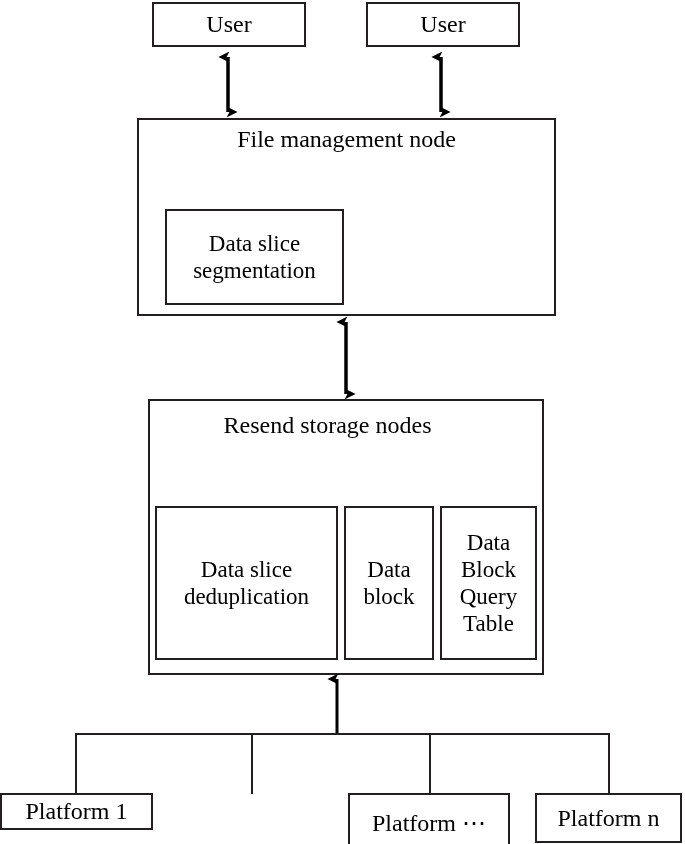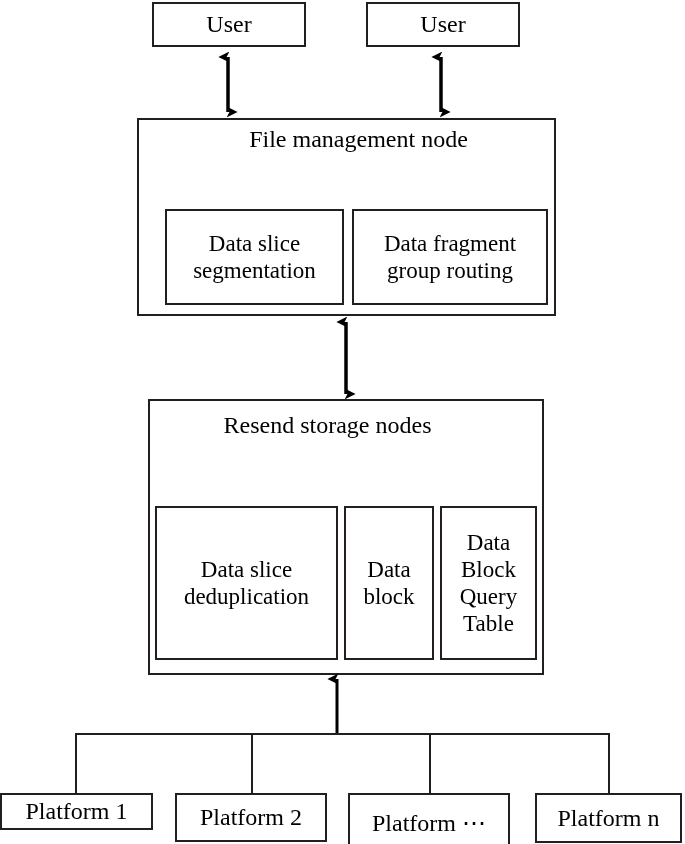--- a/index.html
+++ b/index.html
@@ -69,32 +69,28 @@
   <div class="box" style="left:152px; top:2px; width:154px; height:45px; font-size:24px;">
     <span class="box-label">User</span>
   </div>
 
   <div class="box" style="left:366px; top:2px; width:154px; height:45px; font-size:24px;">
     <span class="box-label">User</span>
   </div>
 
   <div class="box outer-box" style="left:137px; top:118px; width:419px; height:198px;">
   </div>
-  <div class="node-title" style="top:126px; left:137px; width:419px; font-size:24px;padding-left:12px;">File management node</div>
+  <div class="node-title" style="top:126px; left:137px; width:419px; font-size:24px;">File management node</div>
 
 
   <div class="box" style="left:165px; top:209px; width:179px; height:96px; font-size:23px;">
     <span class="box-label">Data slice
 segmentation</span>
   </div>
 
-  <div class="box" style="left:352px; top:209px; width:196px; height:96px; font-size:23px;">
-    <span class="box-label">Data fragment
-group routing</span>
-  </div>
 
   <div class="box outer-box" style="left:148px; top:399px; width:396px; height:276px;">
   </div>
   <div class="node-title" style="top:412px; left:148px; width:359px; font-size:24px;">Resend storage nodes</div>
 
 
   <div class="box" style="left:155px; top:506px; width:183px; height:154px; font-size:23px;">
     <span class="box-label">Data slice
 deduplication</span>
   </div>
@@ -108,23 +104,20 @@
     <span class="box-label">Data
 Block
 Query
 Table</span>
   </div>
 
   <div class="box" style="left:0px; top:793px; width:153px; height:37px; font-size:24px;">
     <span class="box-label">Platform 1</span>
   </div>
 
-  <div class="box" style="left:175px; top:793px; width:152px; height:49px; font-size:24px;">
-    <span class="box-label">Platform 2</span>
-  </div>
 
   <div class="box" style="left:348px; top:793px; width:162px; height:60px; font-size:24px;">
     <span class="box-label">Platform ⋯</span>
   </div>
 
   <div class="box" style="left:535px; top:793px; width:147px; height:50px; font-size:24px;">
     <span class="box-label">Platform n</span>
   </div>
 
   <div class="connector h-line" style="left:75px; top:733px; width:535px;"></div>

